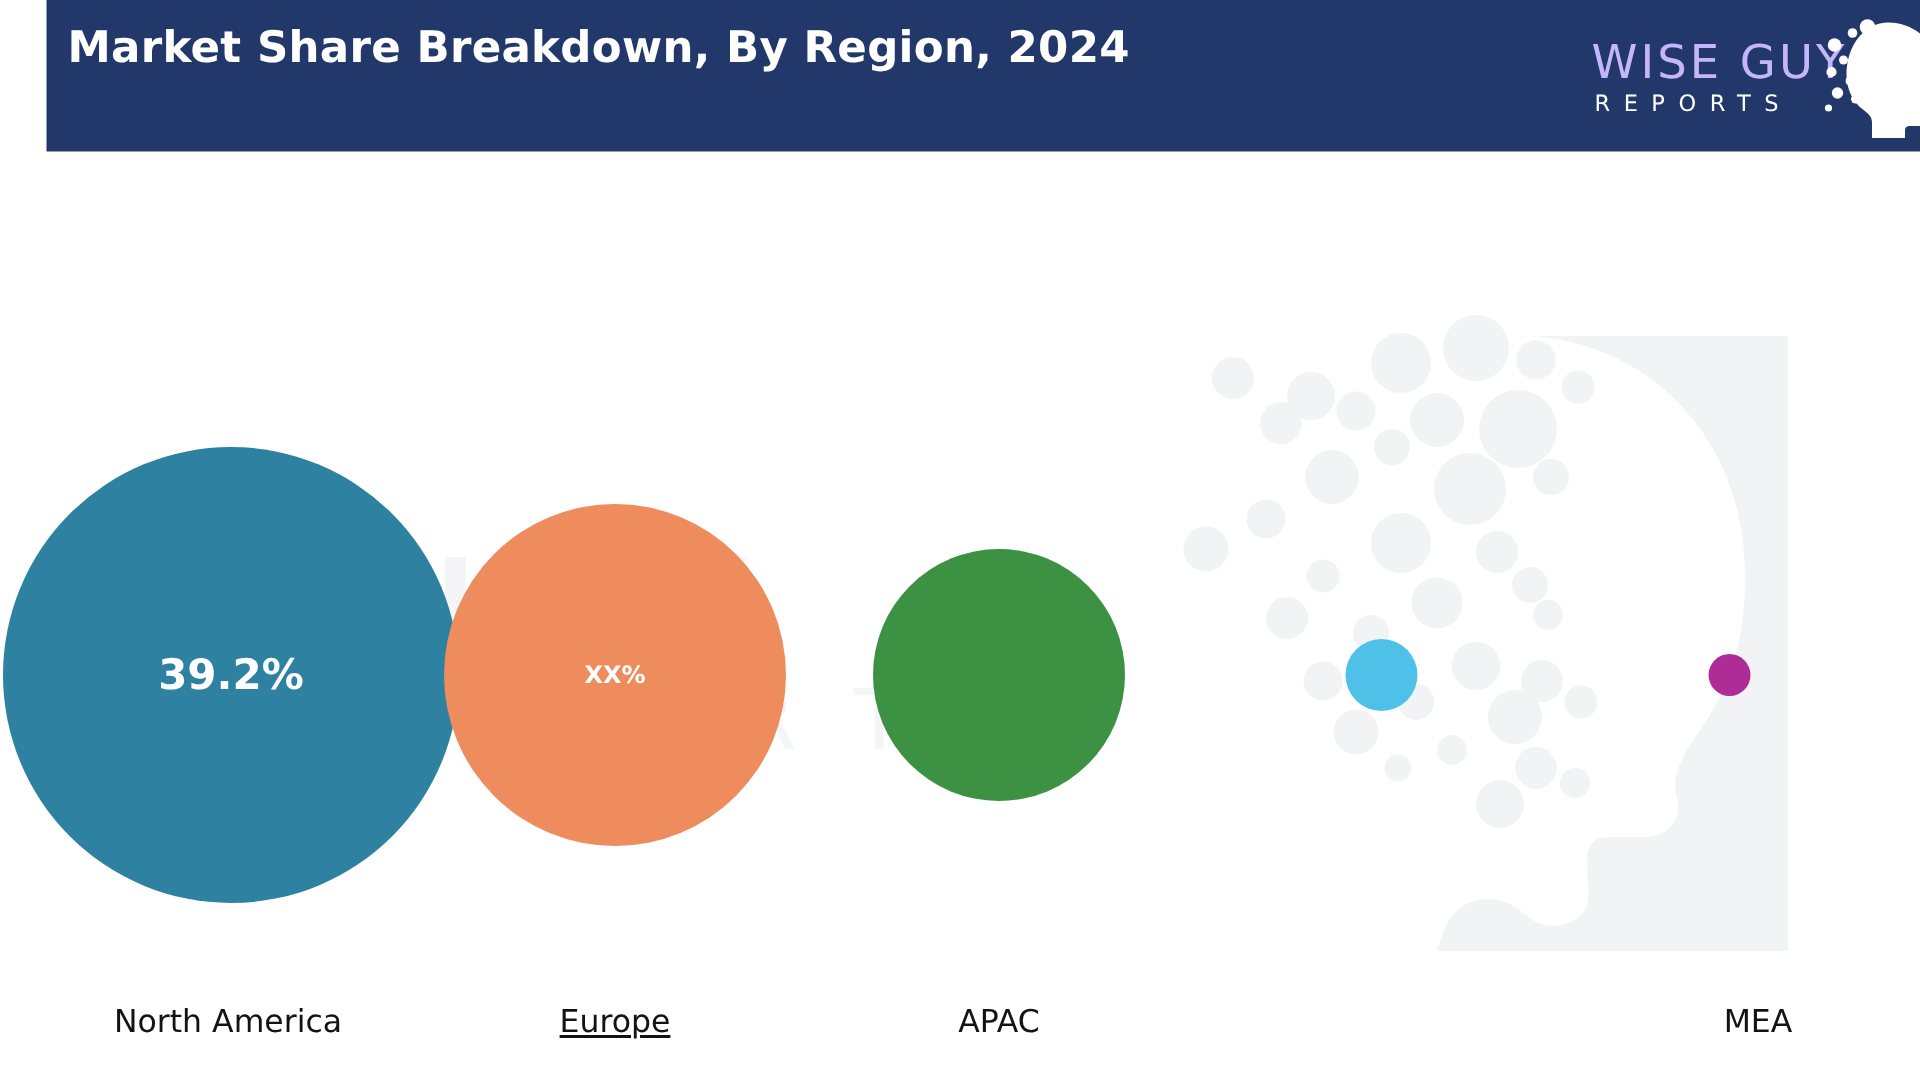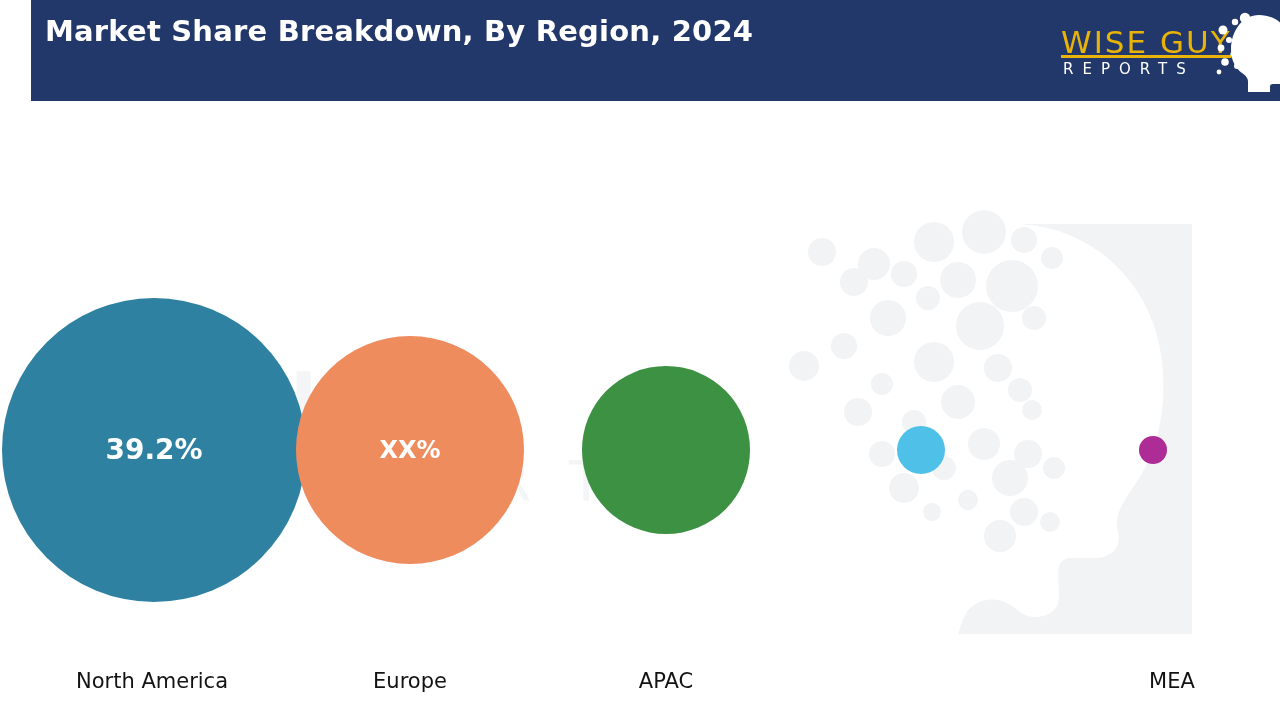--- a/index.html
+++ b/index.html
@@ -45,24 +45,23 @@
     top: 10px;
     width: 250px;
     height: 82px;
   }
   #logo-wordmark {
     position: absolute;
     left: 8px;
     top: 14px;
     font-size: 31px;
     font-weight: 400;
-    color: #eab308;
+    color: #c4b5fd;
     letter-spacing: 2.0px;
     white-space: nowrap;
-    text-decoration: underline;
   }
   #logo-subwordmark {
     position: absolute;
     left: 10px;
     top: 50px;
     font-size: 15px;
     font-weight: 400;
     color: #ffffff;
     letter-spacing: 9px;
     white-space: nowrap;
@@ -244,27 +243,27 @@
           <circle cx="288" cy="316" r="10"></circle>
         </g>
       </svg>
     </div>
 
     <div id="bubbles">
         <div class="bubble" style="left: 154px; top: 349px; width: 304px; height: 304px; background: rgb(46, 129, 160);">
           <span class="bubble-label" style="font-size: 28px;">39.2%</span>
         </div>
         <div class="bubble" style="left: 410px; top: 349px; width: 228px; height: 228px; background: rgb(239, 140, 94);">
-          <span class="bubble-label" style="font-size: 24px;">XX%</span>
+          <span class="bubble-label" style="font-size: 16px;">XX%</span>
         </div>
         <div class="bubble" style="left: 666px; top: 349px; width: 168px; height: 168px; background: rgb(60, 145, 66);"></div>
         <div class="bubble" style="left: 921px; top: 349px; width: 48px; height: 48px; background: rgb(79, 193, 233);"></div>
         <div class="bubble" style="left: 1153px; top: 349px; width: 28px; height: 28px; background: rgb(173, 44, 150);"></div>
       </div>
 
     <div id="category-axis">
         <div class="cat-label" style="left: 152px;">North America</div>
-        <div class="cat-label" style="left: 410px;">Europe</div>
+        <div class="cat-label" style="left: 410px; text-decoration: underline;">Europe</div>
         <div class="cat-label" style="left: 666px;">APAC</div>
         <div class="cat-label" style="left: 1152px; margin-left: 20px;">MEA</div>
       </div>
   </div>
 </div>
 
 </body></html>

